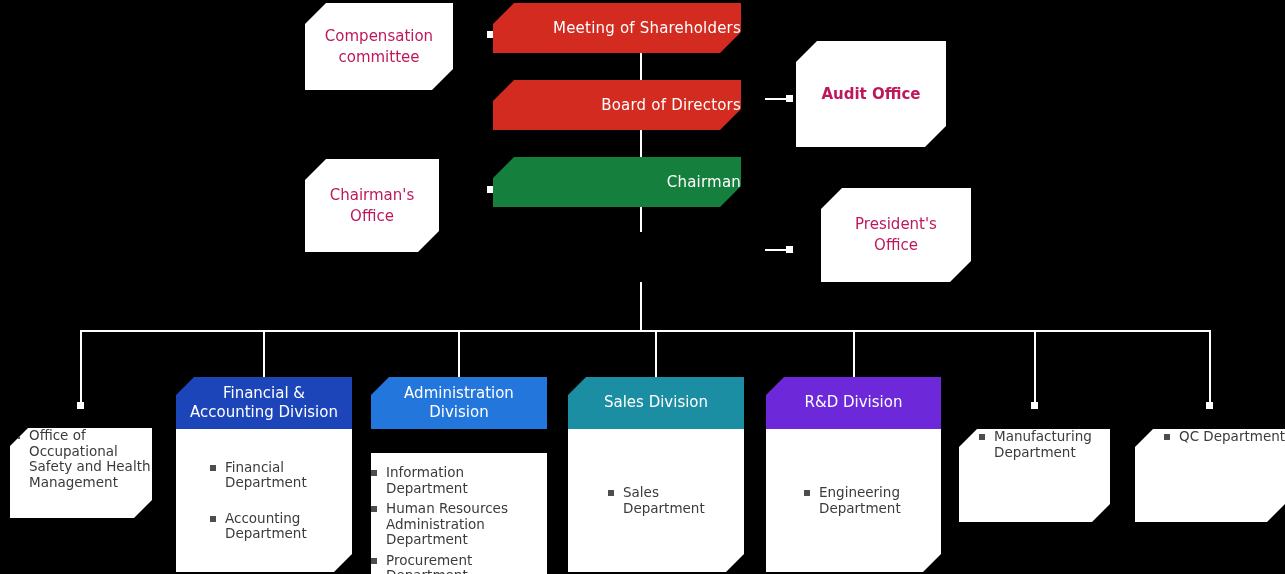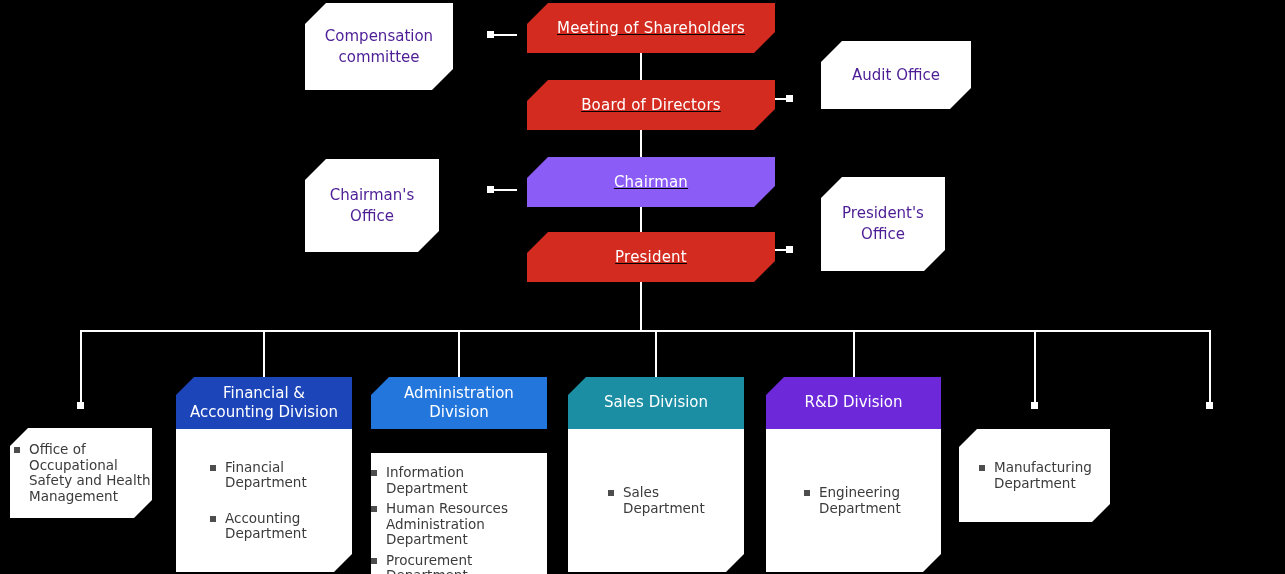--- a/index.html
+++ b/index.html
@@ -8,61 +8,60 @@
     font-family:"DejaVu Sans","Liberation Sans",sans-serif;
     background:#000;
   }
   
   .line{position:absolute;background:#fff;}
   .line.h{height:2px;}
   .line.v{width:2px;}
   .endpoint{position:absolute;width:7px;height:7px;background:#fff;}
   
   .chain-box{
-    position:absolute;left:527px;width:248px;height:50px;
-    display:flex;align-items:center;justify-content:center;
+    position:absolute;left:493px;width:248px;height:50px;
+    display:flex;align-items:center;justify-content:flex-end;
     clip-path:polygon(21px 0,100% 0,100% calc(100% - 21px),calc(100% - 21px) 100%,0 100%,0 21px);
-    text-decoration:underline;
   }
   .chain-box .lbl{color:#fff;font-size:15px;white-space:pre;letter-spacing:.2px;}
   
   .office-box{
     position:absolute;background:#fff;
     display:flex;align-items:center;justify-content:center;text-align:center;
     clip-path:polygon(21px 0,100% 0,100% calc(100% - 21px),calc(100% - 21px) 100%,0 100%,0 21px);
   }
-  .office-box .lbl{color:#4c1d95;font-size:15px;line-height:1.4;white-space:pre;}
+  .office-box .lbl{color:#be185d;font-size:15px;line-height:1.4;white-space:pre;}
   
   .division{position:absolute;top:377px;}
   .division-header{
     height:52px;display:flex;align-items:center;justify-content:center;text-align:center;
     clip-path:polygon(18px 0,100% 0,100% 100%,0 100%,0 18px);
   }
   .division-header .lbl{color:#fff;font-size:15px;line-height:1.3;white-space:pre;}
   .division-body{
     background:#fff;height:143px;
     display:flex;flex-direction:column;justify-content:center;align-items:flex-start;
     clip-path:polygon(0 0,100% 0,100% calc(100% - 18px),calc(100% - 18px) 100%,0 100%);
   }
   
   .dept-item{display:flex;align-items:flex-start;}
   .bullet{width:6px;height:6px;background:#4d4d4d;margin-top:5px;margin-right:9px;flex-shrink:0;}
   .dept-text{color:#3b3b3b;font-size:13.5px;line-height:15.5px;white-space:pre;}
   
   .unit-box{
     position:absolute;background:#fff;
-    display:flex;align-items:center;
+    display:flex;align-items:flex-start;
     clip-path:polygon(18px 0,100% 0,100% calc(100% - 18px),calc(100% - 18px) 100%,0 100%,0 18px);
   }
   
   #box-meeting{top:3px;} #box-board{top:80px;} #box-chairman{top:157px;} #box-president{top:232px;}
   #office-compensation{left:305px;top:3px;width:148px;height:87px;}
-  #office-audit{left:821px;top:41px;width:150px;height:68px;}
+  #office-audit{left:796px;top:41px;width:150px;height:106px;font-weight:bold;}
   #office-chairmans{left:305px;top:159px;width:134px;height:93px;}
-  #office-presidents{left:821px;top:177px;width:124px;height:94px;}
+  #office-presidents{left:821px;top:188px;width:150px;height:94px;}
   #div-financial{left:176px;width:176px;}
   #div-admin{left:371px;width:176px;}
   #div-sales{left:568px;width:176px;}
   #div-rnd{left:766px;width:175px;}
   #div-financial .division-body{padding-left:34px;gap:20px;}
   #div-admin .division-body{gap:5px;margin-top:24px;}
   #div-sales .division-body{padding-left:40px;}
   #div-rnd .division-body{padding-left:38px;}
   #unit-osh{left:10px;top:428px;width:142px;height:90px;padding-left:4px;box-sizing:border-box;}
   #unit-mfg{left:959px;top:429px;width:151px;height:93px;padding-left:20px;box-sizing:border-box;}
@@ -98,25 +97,22 @@
   <div class="endpoint" style="left:1031px;top:402px;"></div>
   <div class="line v" style="left:1209px;top:330px;height:72px;"></div>
   <div class="endpoint" style="left:1206px;top:402px;"></div>
 
   <div class="chain-box" id="box-meeting" style="background-color: rgb(211, 43, 32);">
     <span class="lbl">Meeting of Shareholders</span>
   </div>
   <div class="chain-box" id="box-board" style="background-color: rgb(211, 43, 32);">
     <span class="lbl">Board of Directors</span>
   </div>
-  <div class="chain-box" id="box-chairman" style="background-color: #8b5cf6;">
+  <div class="chain-box" id="box-chairman" style="background-color: #15803d;">
     <span class="lbl">Chairman</span>
-  </div>
-  <div class="chain-box" id="box-president" style="background-color: rgb(211, 43, 32);">
-    <span class="lbl">President</span>
   </div>
 
   <div class="office-box" id="office-compensation">
     <span class="lbl">Compensation
 committee</span>
   </div>
   <div class="office-box" id="office-audit">
     <span class="lbl">Audit Office</span>
   </div>
   <div class="office-box" id="office-chairmans">
@@ -207,14 +203,20 @@
 Management</span>
     </div>
   </div>
   <div class="unit-box" id="unit-mfg">
     <div class="dept-item">
       <span class="bullet"></span>
       <span class="dept-text">Manufacturing
 Department</span>
     </div>
   </div>
+  <div class="unit-box" id="unit-qc">
+    <div class="dept-item">
+      <span class="bullet"></span>
+      <span class="dept-text">QC Department</span>
+    </div>
+  </div>
 
 </div>
 
 </body></html>

